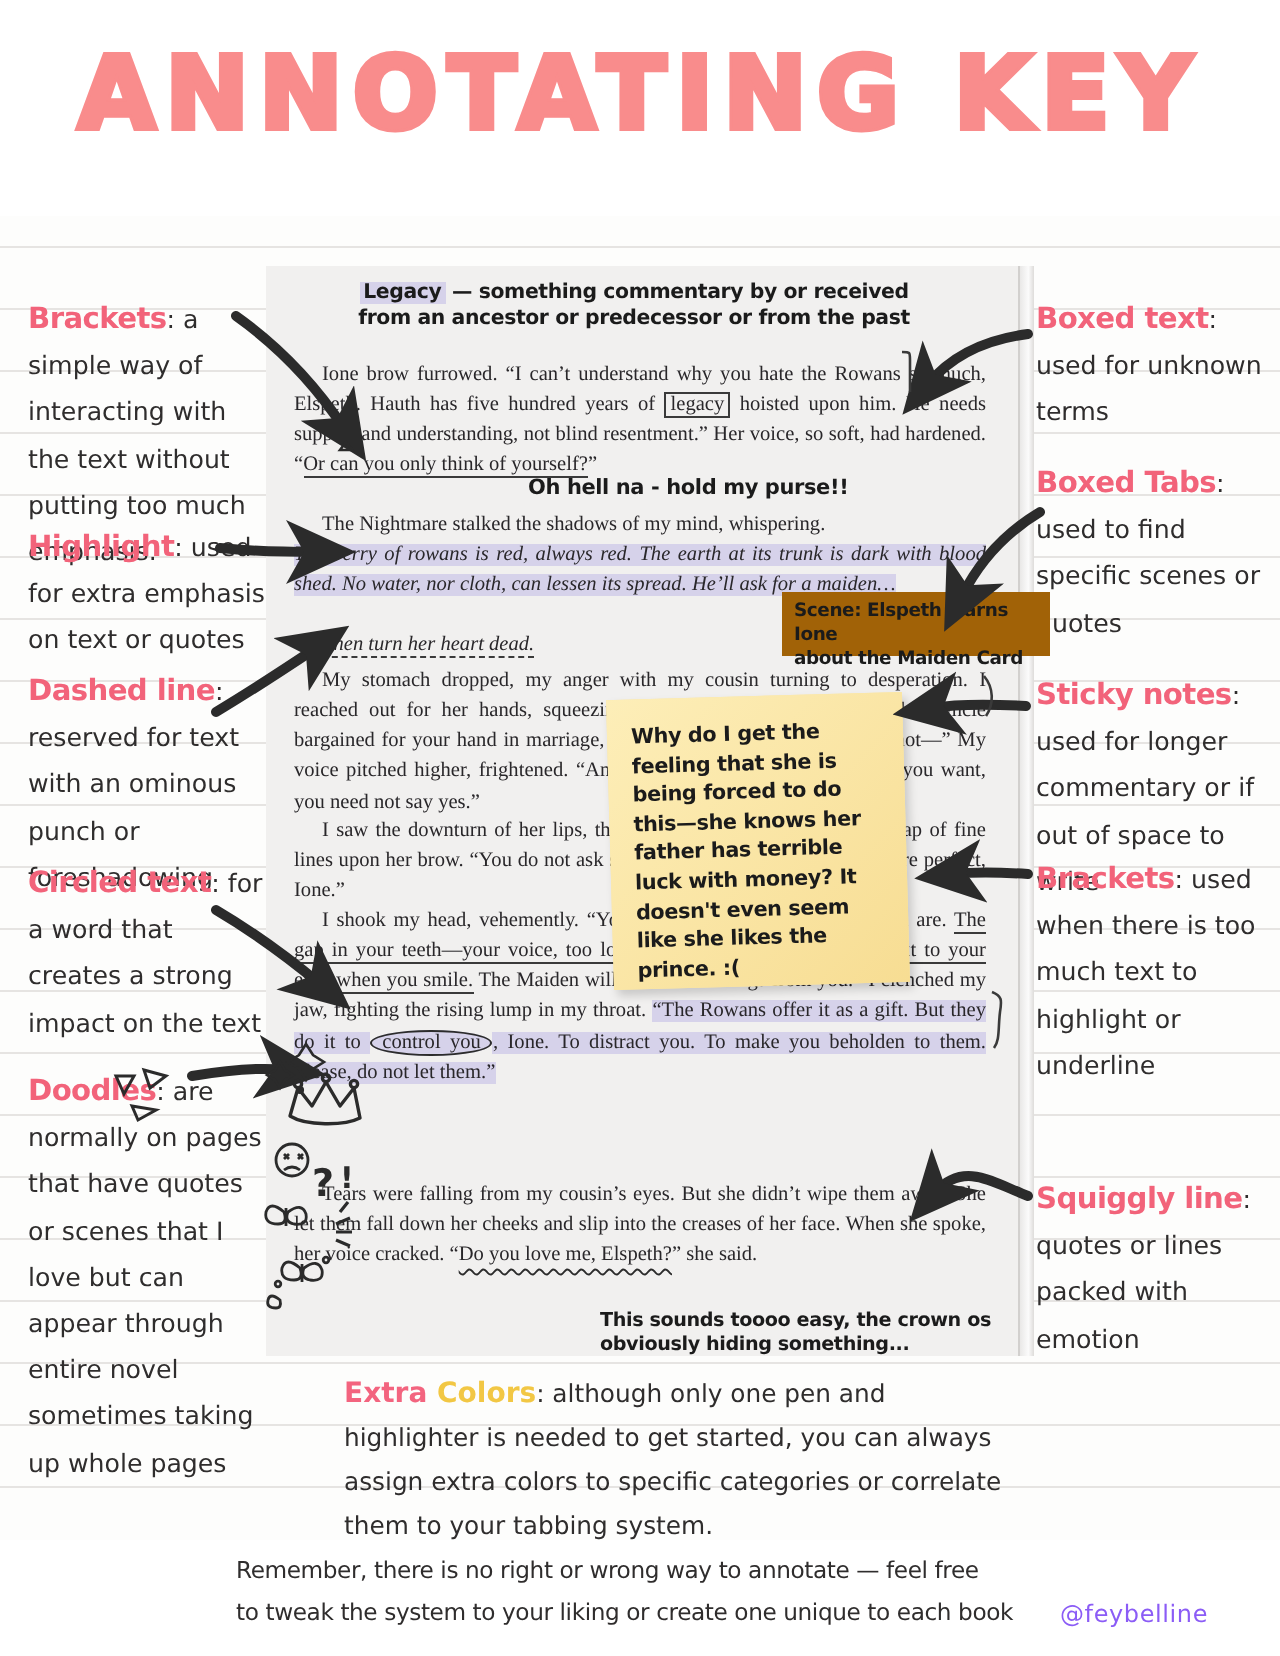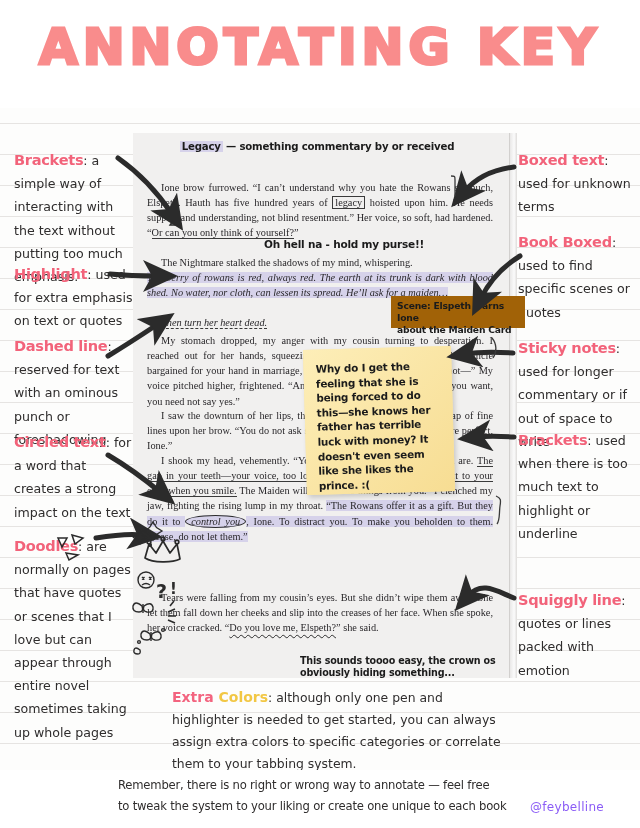--- a/index.html
+++ b/index.html
@@ -101,21 +101,20 @@
 
   
   .hl { background: #d6d2ea; }
   .ul { border-bottom: 1px solid #3a3a3a; }
   .dashed { border-bottom: 1.4px dashed #3a3a3a; }
   .boxed { border: 1px solid #3a3a3a; padding: 0 2px; }
   .circled {
     border: 1.3px solid #2c2c2c;
     border-radius: 50%;
     padding: 0px 5px;
-    font-style: italic;
   }
   .squiggle {
     text-decoration: underline wavy #2c2c2c;
     text-underline-offset: 3px;
     text-decoration-thickness: 1px;
   }
 
   
   .hand {
     font-family: "DejaVu Sans", sans-serif;
@@ -238,20 +237,21 @@
     <span>I shook my head, vehemently. “You are </span><span class="circled ital">perfect</span><span>, Ione. Just as you are. </span><span class="ul">The gap in your teeth—your voice, too loud in the mornings—the lines next to your eyes when you smile.</span><span> The Maiden will steal those things from you.” I clenched my jaw, fighting the rising lump in my throat. </span><span class="hl">“The Rowans offer it as a gift. But they do it to </span><span class="hl circled">control you</span><span class="hl">, Ione. To distract you. To make you beholden to them. Please, do not let them.”</span>
   </div>
 
   <div class="bp-text indent" style="top:457px;">
     <span>Tears were falling from my cousin’s eyes. But she didn’t wipe them away. She let them fall down her cheeks and slip into the creases of her face. When she spoke, her voice cracked. “</span><span class="squiggle">Do you love me, Elspeth?</span><span>” she said.</span>
   </div>
 </div>
 
 <div id="legacy-note" class="hand hand-note">
   <span class="legacy-word">Legacy</span><span> — something commentary by or received</span><br>
+  <span>from an ancestor or predecessor or from the past</span>
 </div>
 
 <div id="purse-note" class="hand hand-note">Oh hell na - hold my purse!!</div>
 
 <div id="crown-note" class="hand hand-note">
   <span>This sounds toooo easy, the crown os</span><br>
   <span>obviously hiding something...</span>
 </div>
 
 <div id="book-tab" class="hand">
@@ -274,21 +274,21 @@
   <span class="term">Circled text</span><span>: for a word that creates a strong impact on the text</span>
 </div>
 <div class="side side-left" style="top:534px;">
   <span class="term">Doodles</span><span>: are normally on pages that have quotes or scenes that I love but can appear through entire novel sometimes taking up whole pages</span>
 </div>
 
 <div class="side side-right" style="top:148px;">
   <span class="term">Boxed text</span><span>: used for unknown terms</span>
 </div>
 <div class="side side-right" style="top:230px;">
-  <span class="term">Book Boxed</span><span>: used to find specific scenes or quotes</span>
+  <span class="term">Boxed Tabs</span><span>: used to find specific scenes or quotes</span>
 </div>
 <div class="side side-right" style="top:336px;">
   <span class="term">Sticky notes</span><span>: used for longer commentary or if out of space to write</span>
 </div>
 <div class="side side-right" style="top:428px;">
   <span class="term">Brackets</span><span>: used when there is too much text to highlight or underline</span>
 </div>
 <div class="side side-right" style="top:588px;">
   <span class="term">Squiggly line</span><span>: quotes or lines packed with emotion</span>
 </div>

